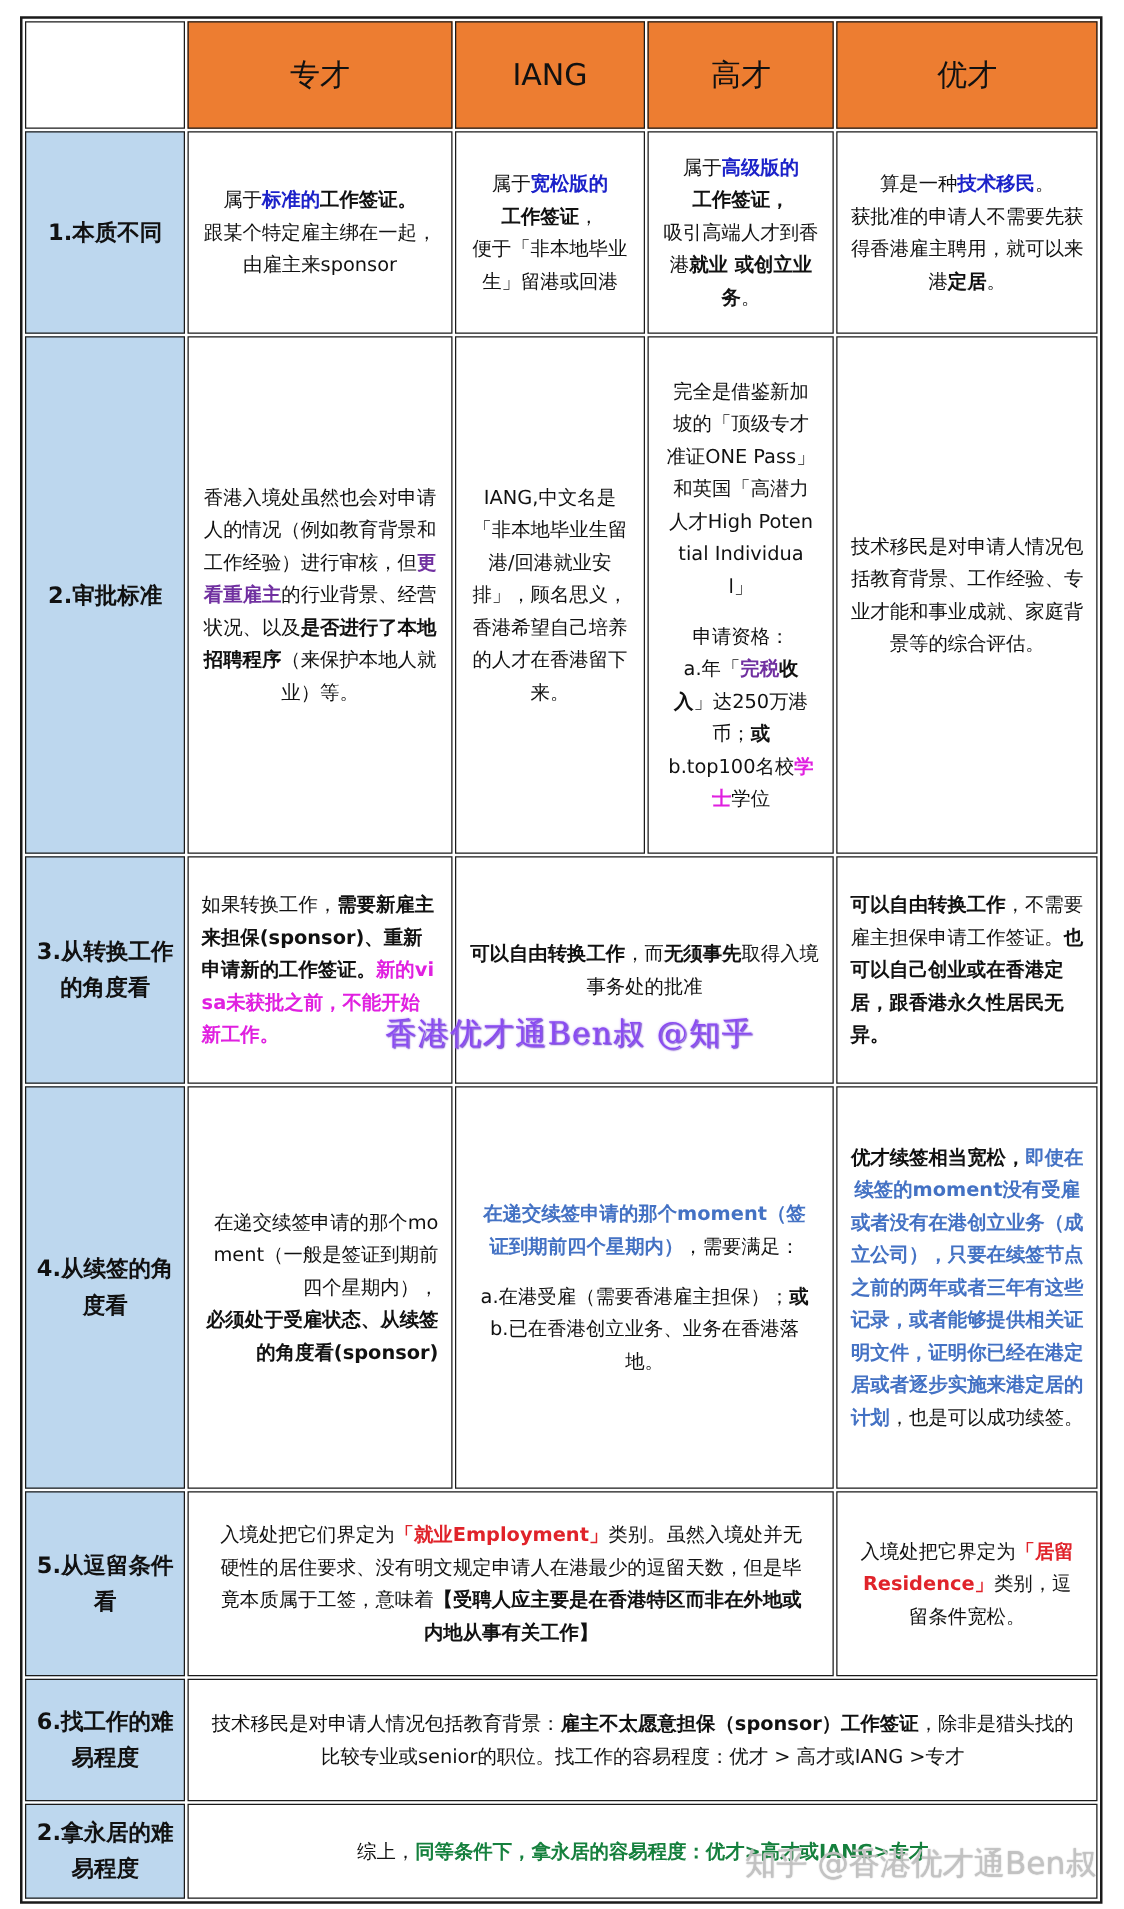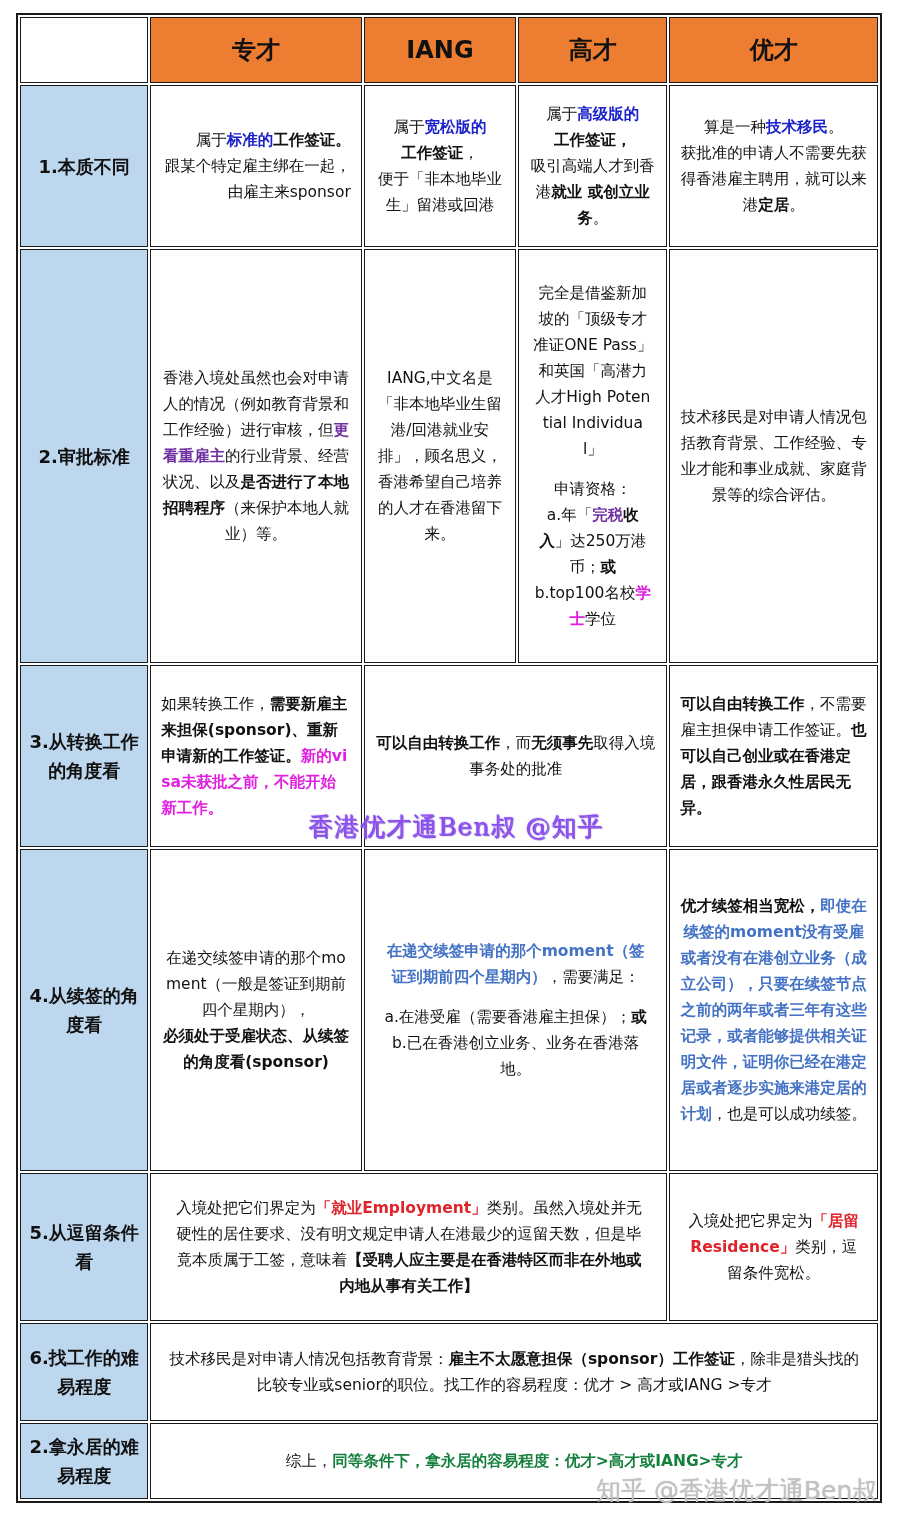--- a/index.html
+++ b/index.html
@@ -17,22 +17,22 @@
       table-layout: fixed;
     }
     table.cmp td, table.cmp th {
       border: 1px solid #1a1a1a;
       text-align: center; vertical-align: middle;
       padding: 4px 10px;
       font-size: 15.5px; line-height: 26px;
       word-break: break-all;
     }
     table.cmp th.hdr {
-      background: #ed7d31; color: #111; font-size: 24px; font-weight: bold;
-      height: 52px; padding: 6px; text-align: center;
+      background: #ed7d31; color: #111; font-size: 24px; font-weight: normal;
+      height: 52px; padding: 16px; text-align: center;
     }
     table.cmp th.corner { background: #ffffff; }
     table.cmp td.rowhead {
       background: #bdd7ee; font-weight: bold; font-size: 18px; line-height: 29px;
       padding: 4px 6px;
       text-align: center;
     }
     .b { font-weight: bold; }
     .blue { color: #1c22c9; font-weight: bold; }
     .purple { color: #7030a0; font-weight: bold; }
@@ -72,21 +72,21 @@
       <tr>
     <th class="hdr corner"></th>
     <th class="hdr">专才</th>
     <th class="hdr">IANG</th>
     <th class="hdr">高才</th>
     <th class="hdr">优才</th>
   </tr>
 
   <tr style="height:162px">
     <td class="rowhead">1.本质不同</td>
-    <td style="text-align:right">
+    <td style="text-align:center">
       <span>属于</span><span class="blue">标准的</span><span class="b">工作签证。</span><br>
       <span>跟某个特定雇主绑在一起，由雇主来sponsor</span>
     </td>
     <td>
       <span>属于</span><span class="blue">宽松版的</span><br>
       <span class="b">工作签证</span><span>，</span><br>
       <span>便于「非本地毕业生」留港或回港</span>
     </td>
     <td>
       <span>属于</span><span class="blue">高级版的</span><br>
@@ -127,21 +127,21 @@
     <td colspan="2">
       <span class="b">可以自由转换工作</span><span>，而</span><span class="b">无须事先</span><span>取得入境事务处的批准</span>
     </td>
     <td style="text-align:left">
       <span class="b">可以自由转换工作</span><span>，不需要雇主担保申请工作签证。</span><span class="b">也可以自己创业或在香港定居，跟香港永久性居民无异。</span>
     </td>
   </tr>
 
   <tr style="height:322px">
     <td class="rowhead">4.从续签的角度看</td>
-    <td style="text-align:center">
+    <td style="text-align:right">
       <span>在递交续签申请的那个moment（一般是签证到期前四个星期内），</span><br>
       <span class="b">必须处于受雇状态、从续签的角度看(sponsor)</span>
     </td>
     <td colspan="2" style="padding:4px 18px">
       <span class="lblue">在递交续签申请的那个moment（签证到期前四个星期内）</span><span>，需要满足：</span>
       <span class="gap"></span>
       <span>a.在港受雇（需要香港雇主担保）；</span><span class="b">或</span><br>
       <span>b.已在香港创立业务、业务在香港落地。</span>
     </td>
     <td>

